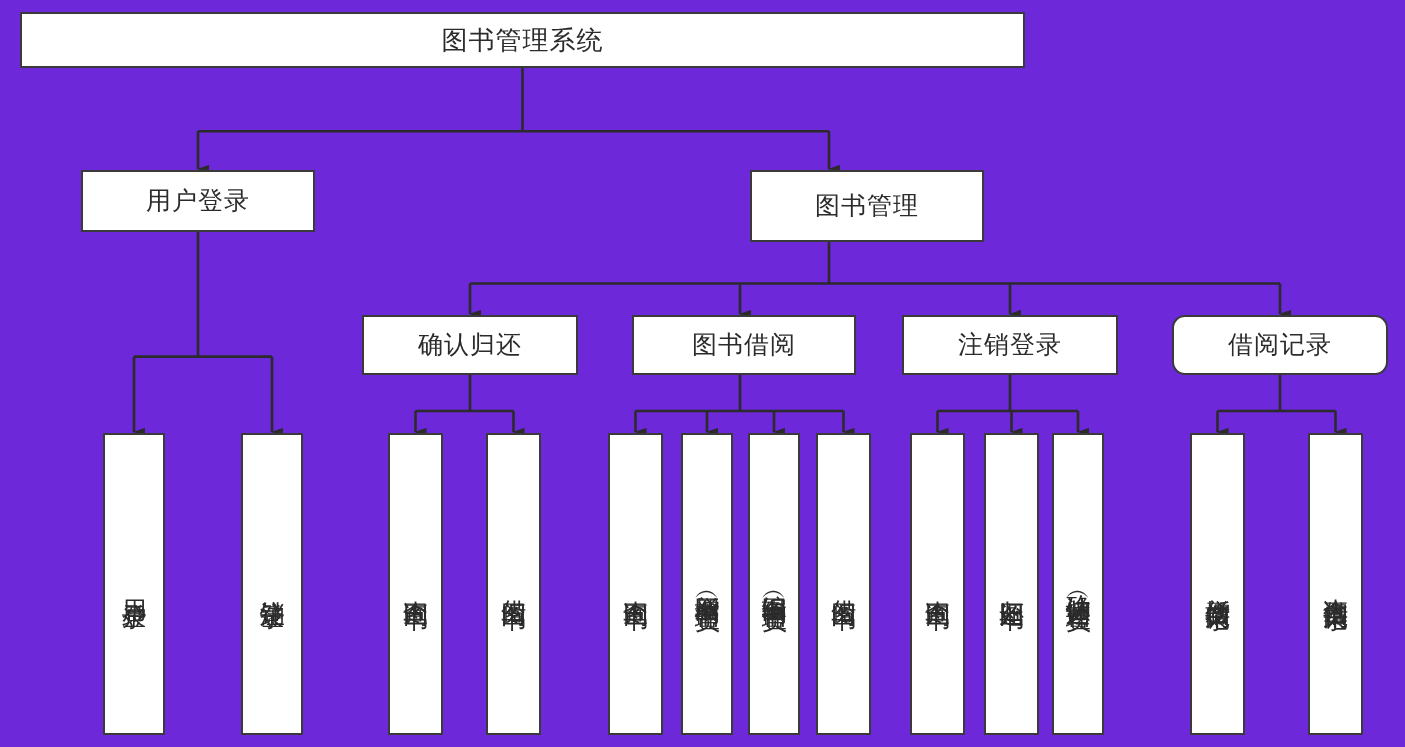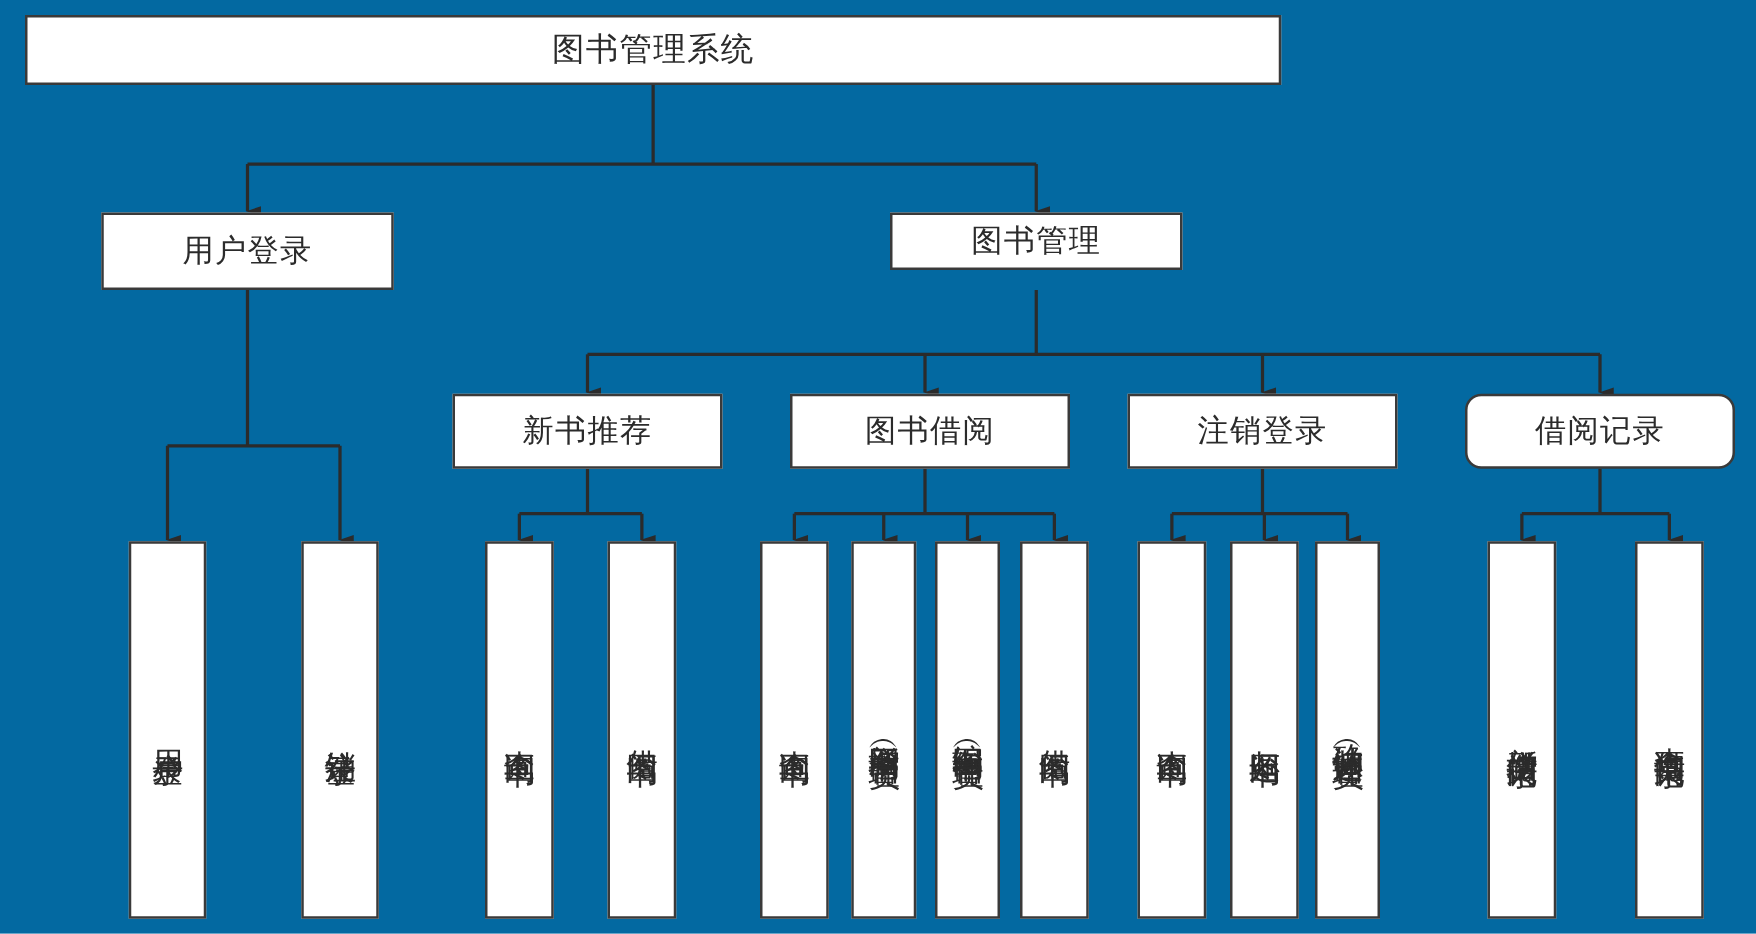--- a/index.html
+++ b/index.html
@@ -7,21 +7,21 @@
     padding: 0;
     background: #ffffff;
   }
   body {
     font-family: "DejaVu Sans", "Liberation Sans", sans-serif;
   }
   #canvas {
     position: relative;
     width: 1405px;
     height: 747px;
-    background: #0369a1;
+    background: #6d28d9;
     overflow: hidden;
   }
   #connectors {
     position: absolute;
     left: 0;
     top: 0;
     width: 1405px;
     height: 747px;
     pointer-events: none;
   }
@@ -117,25 +117,25 @@
       </g>
   </svg>
 
   <div id="nodes-layer">
       <div class="node horiz root" style="left: 20px; top: 12px; width: 1005px; height: 56px;">
         <span class="hlabel">图书管理系统</span>
       </div>
       <div class="node horiz lv2" style="left: 81px; top: 170px; width: 234px; height: 62px;">
         <span class="hlabel">用户登录</span>
       </div>
-      <div class="node horiz lv2" style="left: 712px; top: 170px; width: 234px; height: 46px;">
+      <div class="node horiz lv2" style="left: 750px; top: 170px; width: 234px; height: 72px;">
         <span class="hlabel">图书管理</span>
       </div>
       <div class="node horiz lv3" style="left: 362px; top: 315px; width: 216px; height: 60px;">
-        <span class="hlabel">新书推荐</span>
+        <span class="hlabel">确认归还</span>
       </div>
       <div class="node horiz lv3" style="left: 632px; top: 315px; width: 224px; height: 60px;">
         <span class="hlabel">图书借阅</span>
       </div>
       <div class="node horiz lv3" style="left: 902px; top: 315px; width: 216px; height: 60px;">
         <span class="hlabel">注销登录</span>
       </div>
       <div class="node horiz lv3" style="left: 1172px; top: 315px; width: 216px; height: 60px; border-radius: 13px;">
         <span class="hlabel">借阅记录</span>
       </div>

